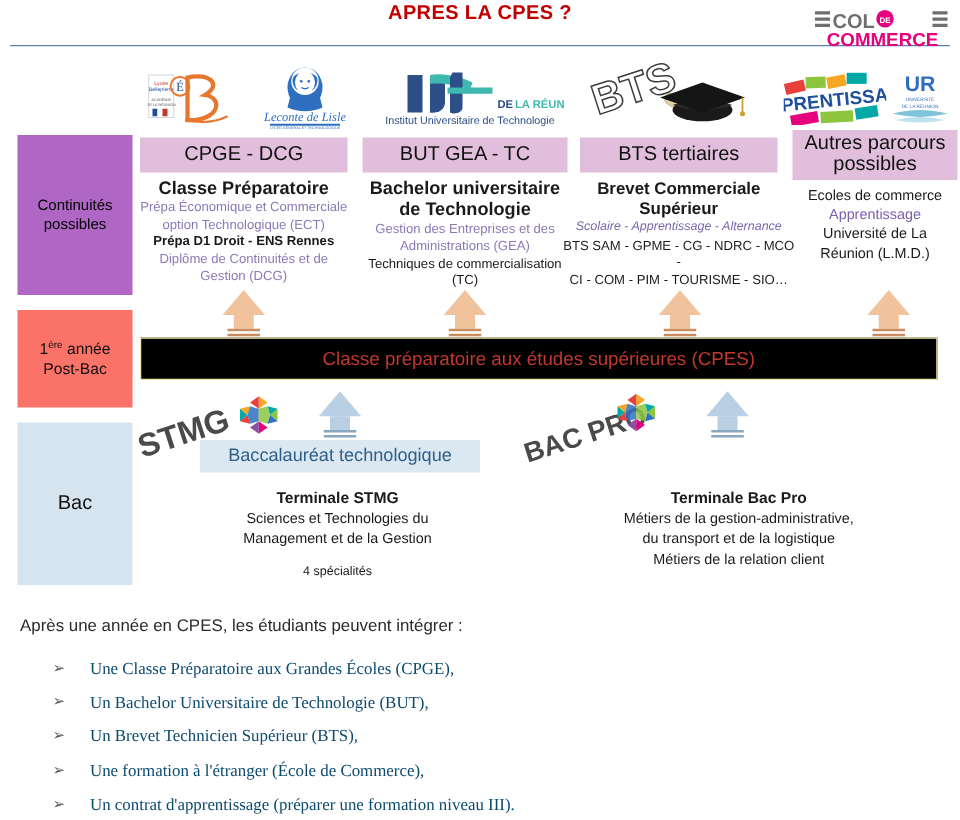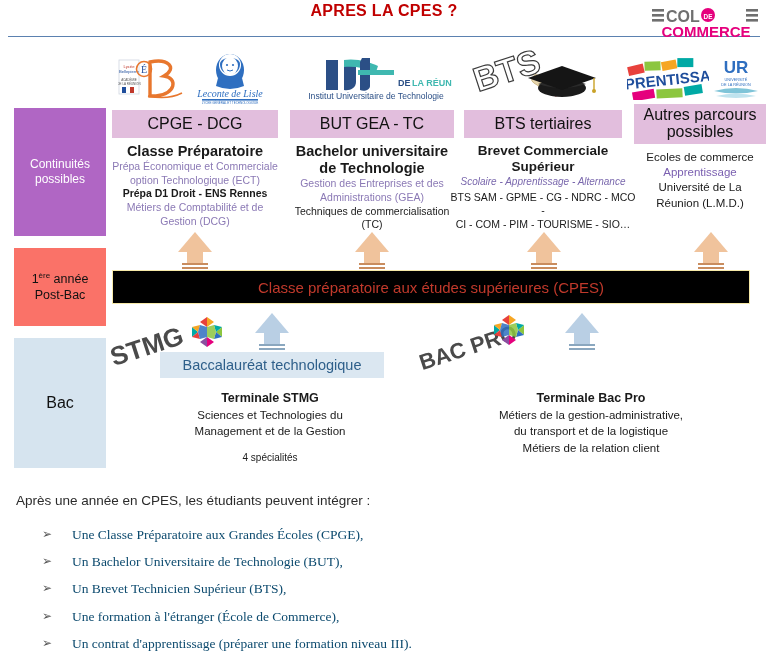--- a/index.html
+++ b/index.html
@@ -23,34 +23,34 @@
   .hrule{
     position:absolute;left:8px;top:36px;width:752px;height:1px;
     background:#5b81b0;
   }
 
   
   .logo{position:absolute;}
 
   
   .logo-bellepierre{left:118px;top:52px;width:68px;height:52px;}
-  .logo-leconte{left:186px;top:52px;width:88px;height:52px;}
+  .logo-leconte{left:200px;top:52px;width:88px;height:52px;}
   .logo-iut{left:300px;top:52px;width:152px;height:52px;}
   .logo-bts{left:470px;top:48px;width:130px;height:58px;}
   .logo-ecom{left:650px;top:6px;width:112px;height:34px;}
   .logo-appr{left:627px;top:58px;width:82px;height:42px;}
   .logo-ur{left:712px;top:55px;width:48px;height:46px;}
 
   
   .band{
     position:absolute;left:14px;width:92px;
     display:flex;align-items:center;justify-content:center;
     text-align:center;line-height:1.25;
   }
-  .band-1{top:108px;height:128px;background:#b066c4;font-size:12px;color:#ffffff;}
+  .band-1{top:108px;height:128px;background:#b066c4;font-size:12px;color:#000000;}
   .band-2{top:248px;height:78px;background:#fa7268;font-size:12.5px;color:#111;}
   .band-3{top:338px;height:130px;background:#d6e4ef;font-size:16px;color:#111;}
   .sup{font-size:8px;vertical-align:super;}
 
   
   .chip{
     position:absolute;height:28px;background:#e2bedd;
     display:flex;align-items:center;justify-content:center;
     font-size:16px;color:#111;text-align:center;line-height:1.05;
   }
@@ -283,21 +283,21 @@
   </div>
 
   <div class="chip chip-1">
     <span>CPGE - DCG</span>
   </div>
   <div class="col-body cb1">
     <div class="cb-head">Classe Préparatoire</div>
     <div class="cb-mauve">Prépa Économique et Commerciale</div>
     <div class="cb-mauve">option Technologique (ECT)</div>
     <div class="cb-bold">Prépa D1 Droit - ENS Rennes</div>
-    <div class="cb-mauve">Métiers de Comptabilité et de</div>
+    <div class="cb-mauve">Diplôme de Continuités et de</div>
     <div class="cb-mauve">Gestion (DCG)</div>
   </div>
 
   <div class="chip chip-2">
     <span>BUT GEA - TC</span>
   </div>
   <div class="col-body cb2">
     <div class="cb-head">Bachelor universitaire</div>
     <div class="cb-head">de Technologie</div>
     <div class="cb-mauve">Gestion des Entreprises et des</div>

